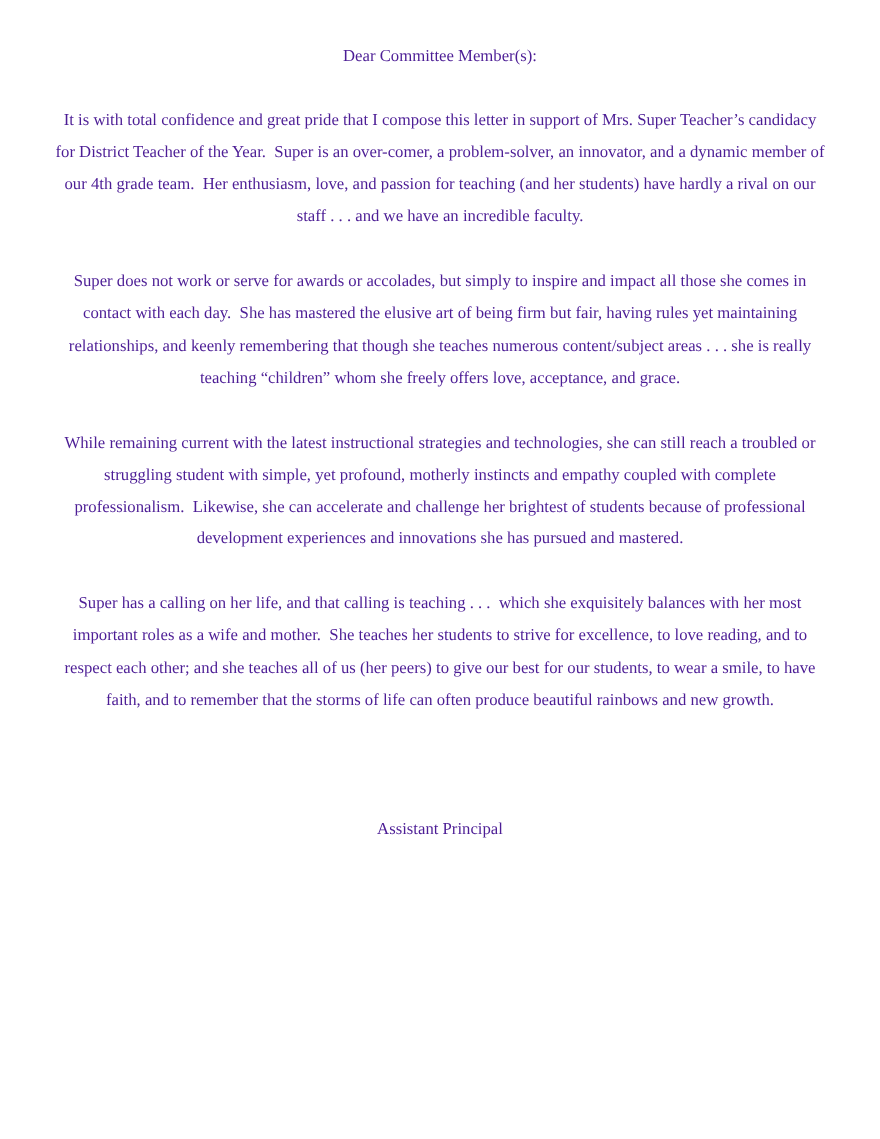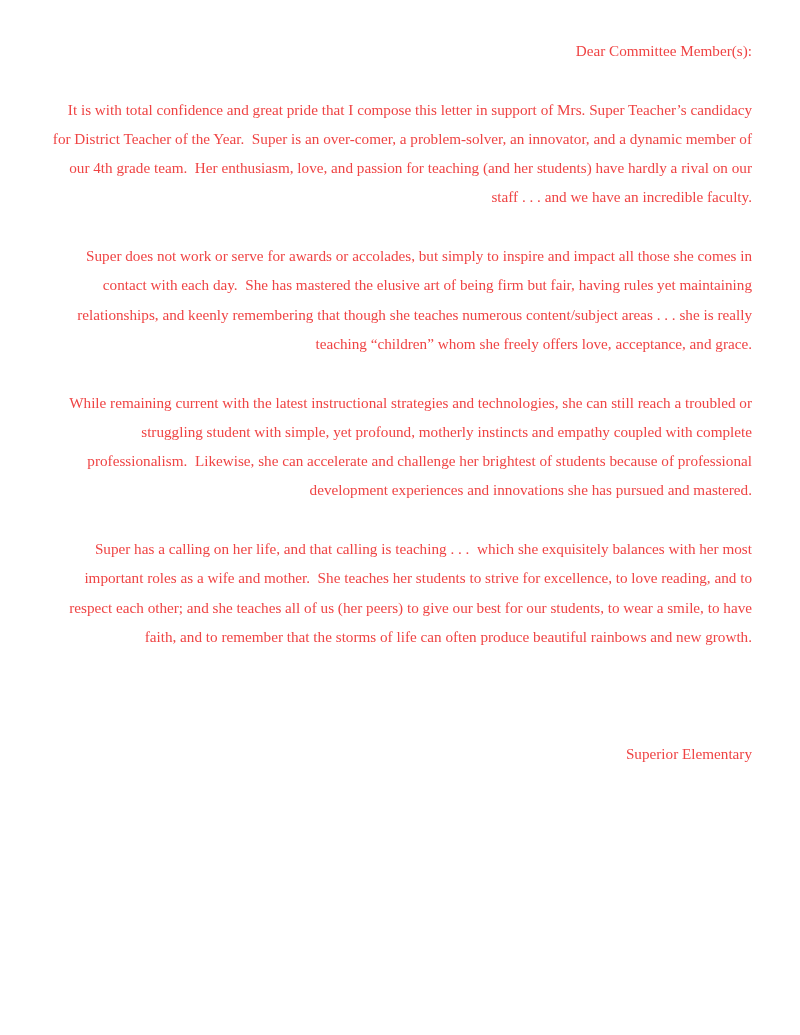--- a/index.html
+++ b/index.html
@@ -16,22 +16,22 @@
     box-sizing: border-box;
   }
   .letter-body {
     position: absolute;
     left: 48px;
     top: 36px;
     width: 704px;
     font-family: "Liberation Serif", "DejaVu Serif", serif;
     font-size: 15.2px;
     line-height: 29.3px;
-    color: #ef4444;
-    text-align: right;
+    color: #4c1d95;
+    text-align: center;
     -webkit-font-smoothing: antialiased;
   }
   .salutation {
     margin: 0 0 29.3px 0;
     white-space: pre-wrap;
   }
   .para {
     margin: 0 0 29.3px 0;
     white-space: pre-wrap;
   }
@@ -63,18 +63,18 @@
 
     <p class="para">While remaining current with the latest instructional strategies and technologies, she can still reach a troubled or struggling student with simple, yet profound, motherly instincts and empathy coupled with complete professionalism.  Likewise, she can accelerate and challenge her brightest of students because of professional development experiences and innovations she has pursued and mastered.</p>
 
     <p class="para">Super has a calling on her life, and that calling is teaching . . .  which she exquisitely balances with her most important roles as a wife and mother.  She teaches her students to strive for excellence, to love reading, and to respect each other; and she teaches all of us (her peers) to give our best for our students, to wear a smile, to have faith, and to remember that the storms of life can often produce beautiful rainbows and new growth.</p>
 
 
 
     <div class="spacer-line"></div>
     <div class="spacer-line"></div>
 
+    <p class="sig-line">Assistant Principal</p>
 
-    <p class="sig-line">Superior Elementary</p>
 
   </div>
 
 </div>
 
 </body></html>

